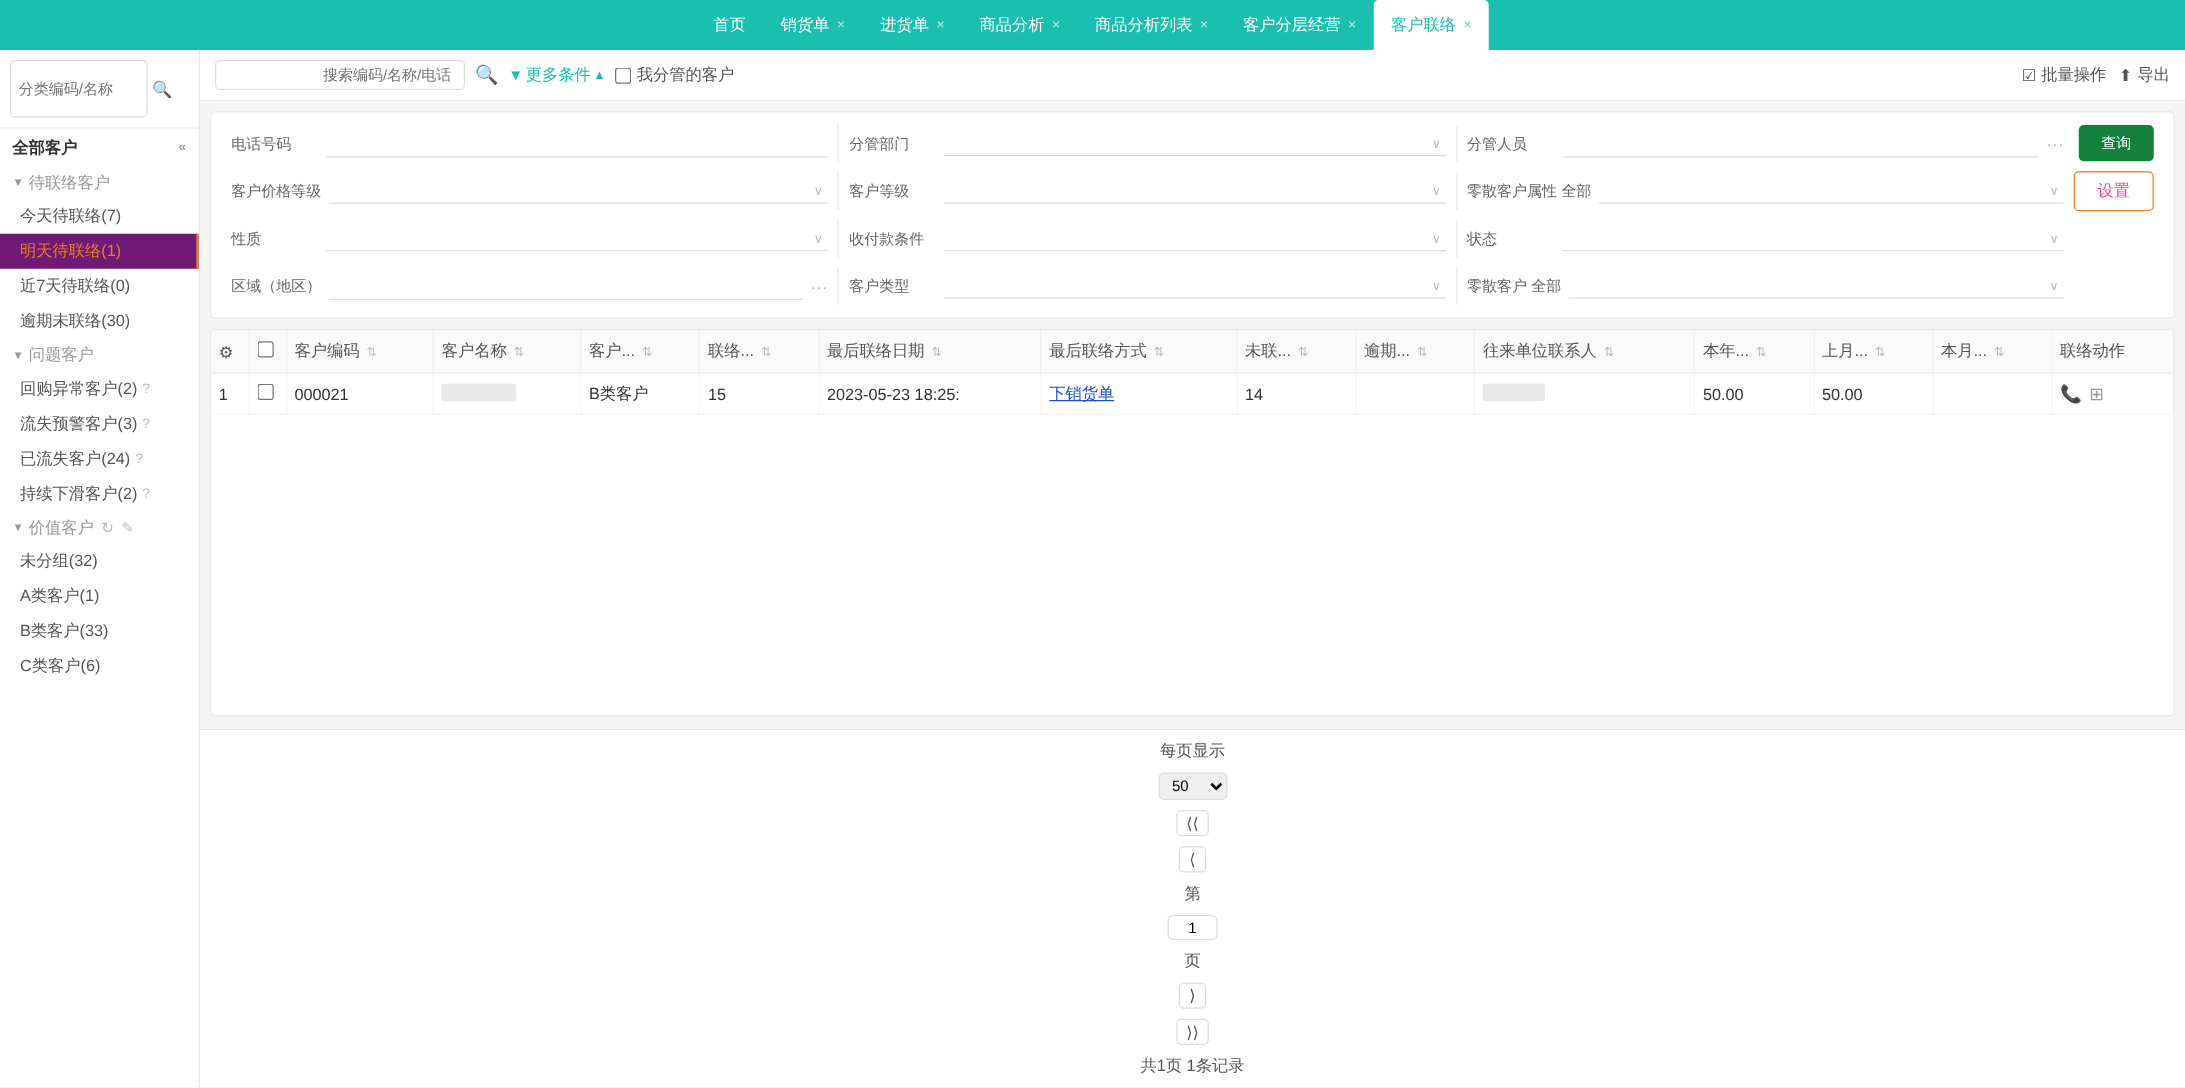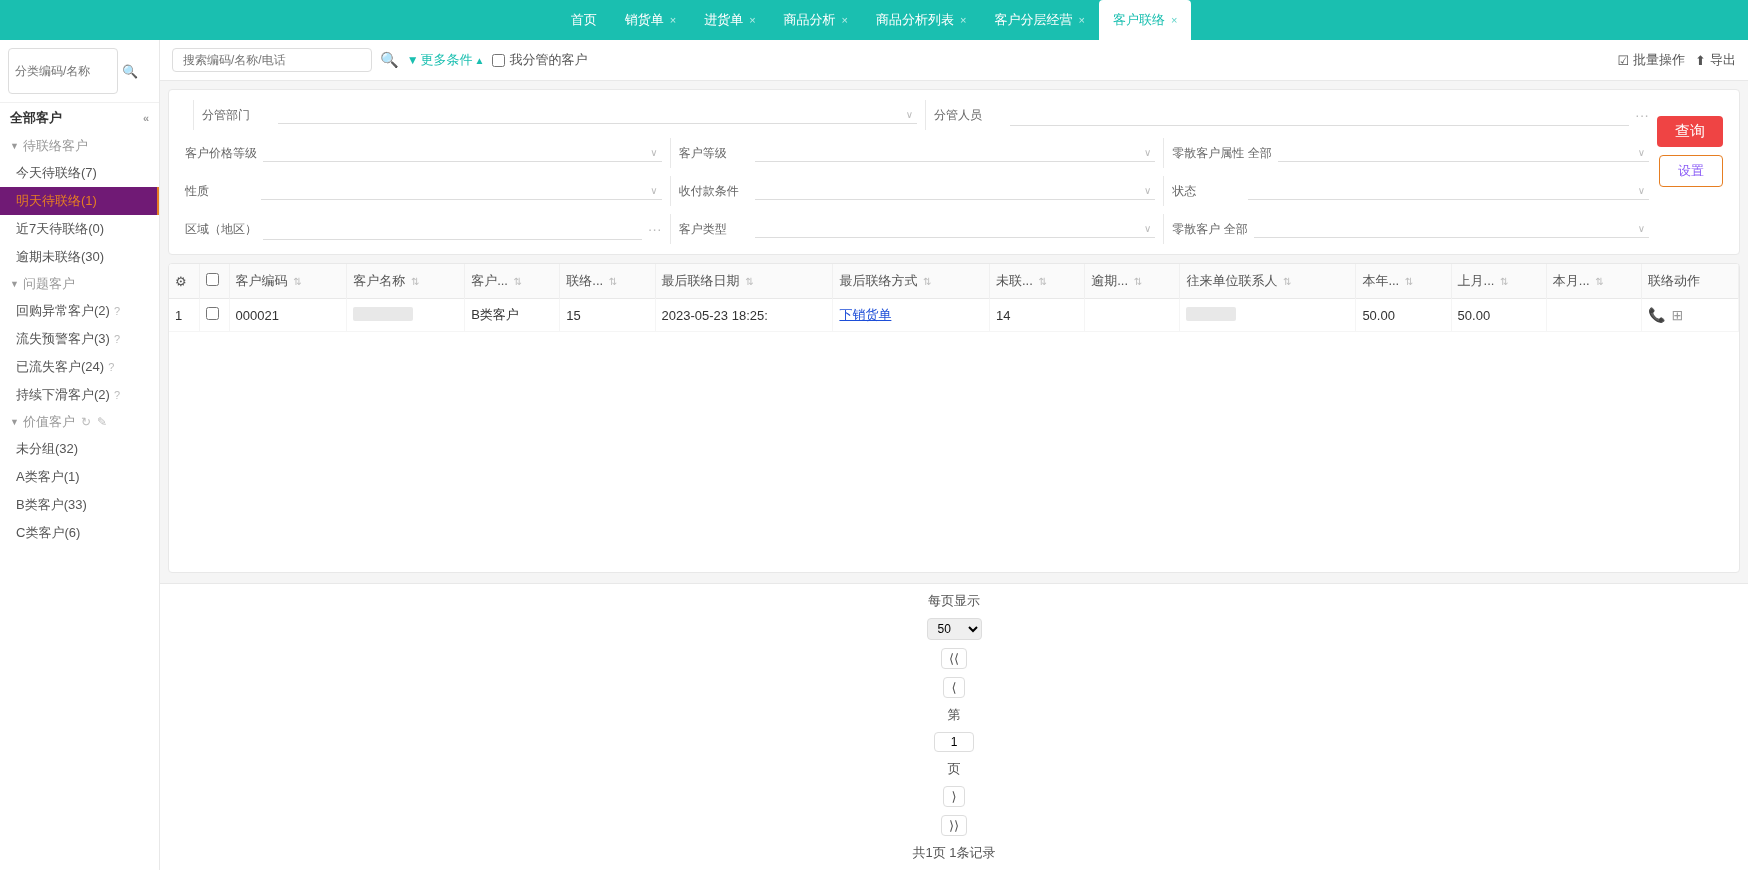--- a/index.html
+++ b/index.html
@@ -122,20 +122,21 @@
       border-bottom: 1px solid #e8e8e8;
     }
     .toolbar-search-input {
       border: 1px solid #ddd;
       border-radius: 4px;
       padding: 4px 10px;
       font-size: 12px;
       width: 200px;
       outline: none;
       color: #999;
+      text-align: right;
     }
     .toolbar-search-btn {
       border: none;
       background: none;
       cursor: pointer;
       color: #1abfb0;
       font-size: 15px;
     }
     .more-conditions-btn {
       border: none;
@@ -214,32 +215,31 @@
       border: none;
       border-bottom: 1px solid #ddd;
       padding: 3px 4px;
       font-size: 12px;
       cursor: pointer;
       justify-content: space-between;
     }
     .filter-select span { color: #bbb; font-size: 10px; }
     .filter-divider { width: 1px; background: #e8e8e8; height: 30px; margin: 0 8px; }
     .query-btn {
-      background: #ef4444;
+      background: #15803d;
       color: #fff;
       border: none;
       border-radius: 4px;
       padding: 6px 18px;
       cursor: pointer;
-      font-size: 15px;
-      margin-top: 16px;
+      font-size: 12px;
     }
     .set-btn {
       background: #fff;
-      color: #8b5cf6;
+      color: #ec4899;
       border: 1px solid #e67e22;
       border-radius: 4px;
       padding: 6px 18px;
       cursor: pointer;
       font-size: 13px;
       margin-top: 4px;
     }
     .filter-actions {
       display: flex;
       flex-direction: column;
@@ -467,20 +467,24 @@
           <span>导出</span>
         </button>
       </div>
     </div>
 
     <div class="filter-panel">
       <div style="display:flex; gap:0;">
         <div style="flex:1;">
 
           <div class="filter-row">
+            <div class="filter-cell">
+              <span class="filter-label">电话号码</span>
+              <input class="filter-input" type="text" value="" style="">
+            </div>
             <div class="filter-divider"></div>
             <div class="filter-cell">
               <span class="filter-label">分管部门</span>
               <div class="filter-select">
                 <span></span>
                   <span>∨</span>
               </div>
             </div>
             <div class="filter-divider"></div>
             <div class="filter-cell">

